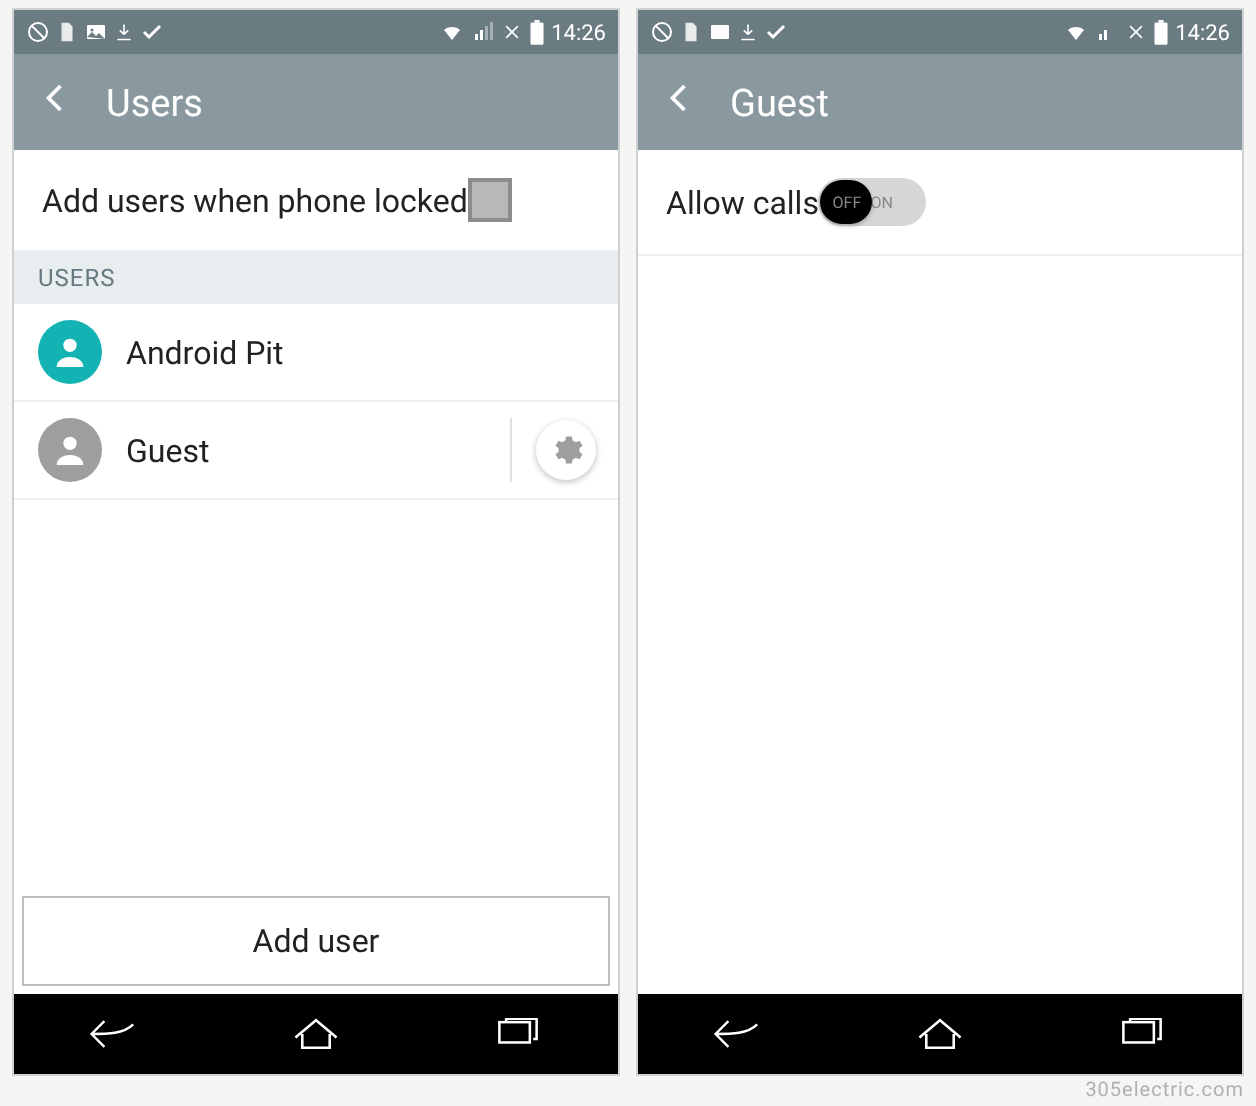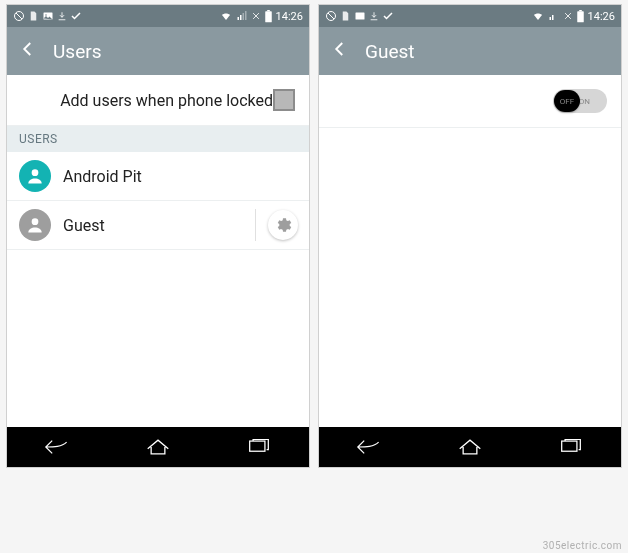--- a/index.html
+++ b/index.html
@@ -12,21 +12,21 @@
     overflow: hidden;
   }
   .container {
     display: flex;
     gap: 8px;
     padding: 4px 6px 0 6px;
     height: 100%;
   }
   .phone {
     width: 305px;
-    height: 464px;
+    height: 534px;
     background: #fff;
     display: flex;
     flex-direction: column;
     border: 1px solid #d0d0d0;
     position: relative;
   }
   .status-bar {
     height: 22px;
     background: #6b7b82;
     display: flex;
@@ -52,21 +52,21 @@
     color: #fff;
   }
   .app-bar .back { cursor:pointer; }
   .app-bar .title {
     font-size: 19px;
     font-weight: 400;
   }
   .setting-row {
     display:flex;
     align-items:center;
-    justify-content:flex-end;
+    justify-content:flex-start;
     padding: 14px 14px;
     border-bottom: 1px solid #eceff0;
     background:#fff;
   }
   .setting-label {
     font-size: 16px;
     color: #222;
   }
   .checkbox {
     width: 22px;
@@ -266,20 +266,23 @@
         <div class="gear">
           <svg width="18" height="18" viewBox="0 0 24 24" fill="#9e9e9e">
               <path d="M12 8a4 4 0 100 8 4 4 0 000-8zm9 4a7 7 0 00-.1-1.2l2.1-1.6-2-3.4-2.5 1a7 7 0 00-2.1-1.2L16 3h-4l-.4 2.6a7 7 0 00-2.1 1.2l-2.5-1-2 3.4 2.1 1.6A7 7 0 007 12c0 .4 0 .8.1 1.2L5 14.8l2 3.4 2.5-1c.6.5 1.3.9 2.1 1.2L12 21h4l.4-2.6c.8-.3 1.5-.7 2.1-1.2l2.5 1 2-3.4-2.1-1.6c.1-.4.1-.8.1-1.2z"></path>
             </svg>
         </div>
       </div>
     </div>
 
     <div class="content-fill"></div>
 
+    <div class="add-user-bar">
+      <span>Add user</span>
+    </div>
 
     <div class="nav-bar">
       <span class="nav-btn">
           <svg width="26" height="16" viewBox="0 0 32 20" fill="none" stroke="#fff" stroke-width="1.5">
             <path d="M10 2 L2 10 L10 18 M2 10 C 12 10 22 10 28 4"></path>
           </svg>
         </span>
       <span class="nav-btn">
           <svg width="24" height="18" viewBox="0 0 28 20" fill="none" stroke="#fff" stroke-width="1.5">
             <path d="M2 12 L14 2 L26 12 M6 10 V18 H22 V10"></path>
@@ -355,20 +358,21 @@
     <div class="app-bar">
       <span class="back">
         <svg width="18" height="18" viewBox="0 0 24 24" fill="none" stroke="#fff" stroke-width="2.5">
             <path d="M15 4l-8 8 8 8"></path>
           </svg>
       </span>
       <span class="title">Guest</span>
     </div>
 
     <div class="setting-row">
+      <span class="setting-label">Allow calls</span>
       <div class="toggle">
         <div class="knob">
             <span>OFF</span>
           </div>
         <span class="on-label">ON</span>
       </div>
     </div>
 
     <div class="content-fill"></div>
 

